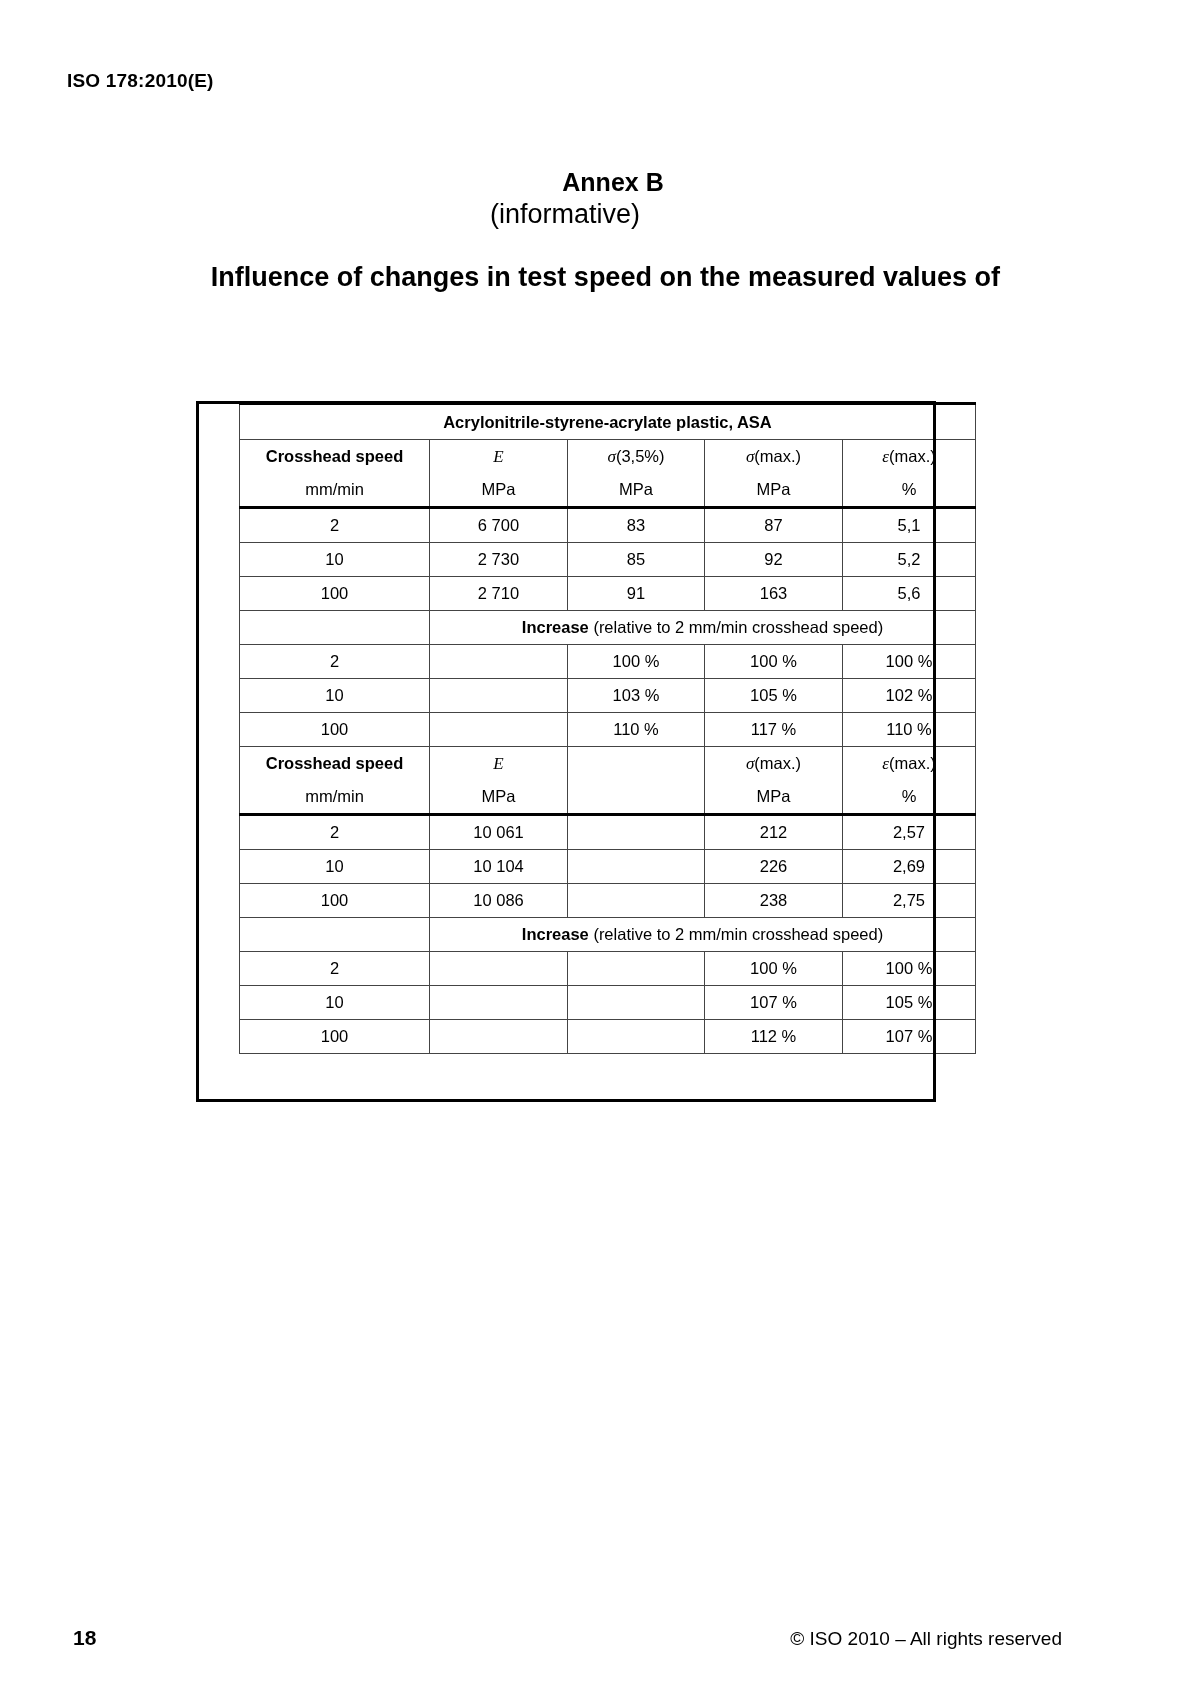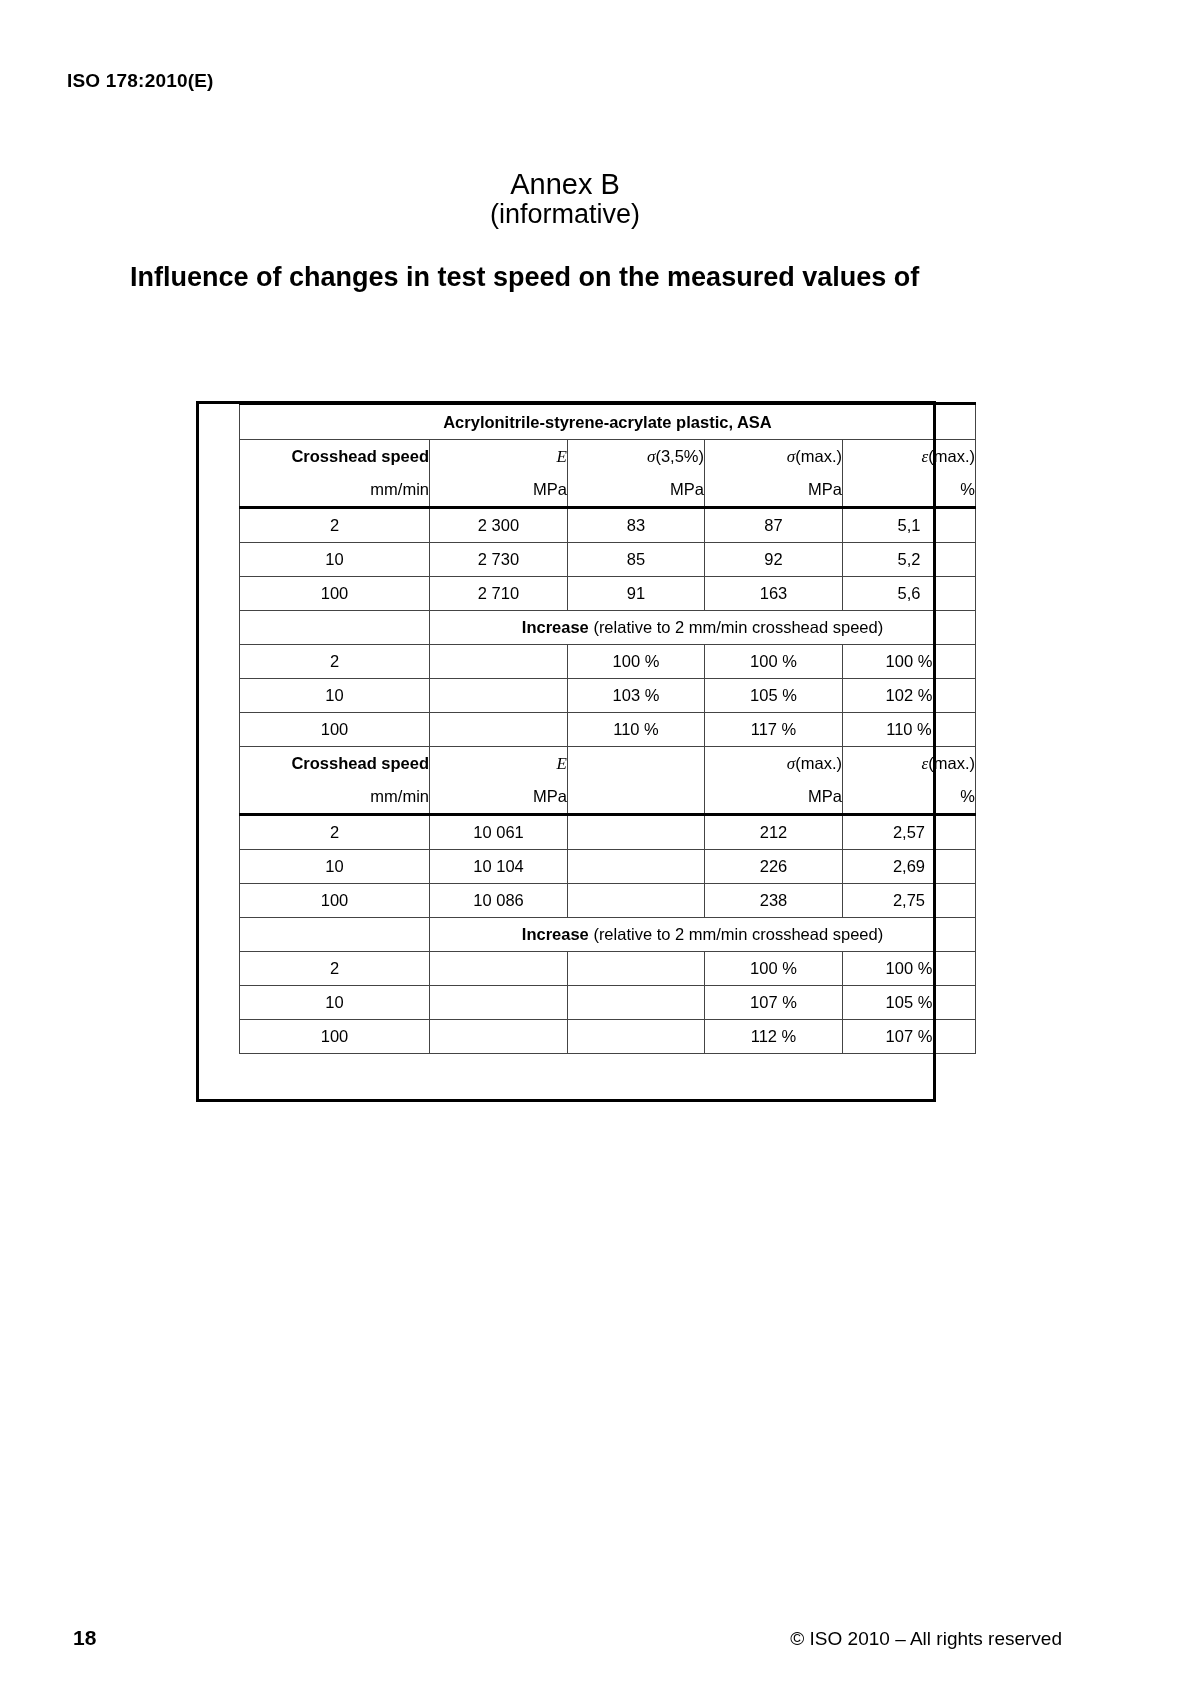--- a/index.html
+++ b/index.html
@@ -7,43 +7,43 @@
     width: 1200px; height: 1697px; position: relative; overflow: hidden;
     font-family: "Liberation Sans", sans-serif; color: #000;
   }
   .doc-id {
     position: absolute; left: 67px; top: 70px;
     font-size: 19px; font-weight: bold; letter-spacing: 0.2px;
   }
   .annex {
     position: absolute; left: 0; width: 1130px; text-align: center;
   }
-  .annex-title { top: 168px; font-size: 29px; font-weight: normal; }
+  .annex-title { top: 168px; font-size: 25px; font-weight: bold; padding-left: 48px; }
   .annex-sub { top: 199px; font-size: 27px; font-weight: normal; }
   .main-title {
     position: absolute; left: 130px; width: 870px; top: 262px;
-    text-align: left; font-size: 27px; font-weight: bold; line-height: 31px;
+    text-align: right; font-size: 27px; font-weight: bold; line-height: 31px;
   }
   table.data {
     position: absolute; left: 197px; top: 402px; width: 736px;
     border-collapse: collapse; font-size: 16.5px; table-layout: fixed; margin-left: 42px;
   }
   table.data td {
     border: 1.5px solid #444; text-align: center; padding: 0; height: 33px;
     vertical-align: middle;
   }
   table.data col.c0 { width: 190px; }
   table.data col.c1 { width: 138px; }
   table.data col.c2 { width: 137px; }
   table.data col.c3 { width: 138px; }
   table.data col.c4 { width: 133px; }
   td.section { font-weight: bold; height: 34px !important; border-top: 3px solid #000 !important; }
   td.hdr { height: 66px !important; line-height: 33px; }
   td.hdr .b { font-weight: bold; }
-  tr.hdr-row td { border-bottom: 3.5px solid #000; text-align: right; }
+  tr.hdr-row td { border-bottom: 3.5px solid #000; }
   td .sym { font-family: "Liberation Serif", serif; font-style: italic; font-size: 17px; }
   td .bold { font-weight: bold; }
   .tbl-border {
     position: absolute; left: 196px; top: 401px; width: 734px; height: 695px;
     border: 3px solid #000; pointer-events: none;
   }
   .page-num {
     position: absolute; left: 73px; top: 1626px; font-size: 21px; font-weight: bold; text-align: center;
   }
   .copyright {
@@ -91,21 +91,21 @@
           <div><span class="sym">σ</span><span>(max.)</span></div>
           <div>MPa</div>
         </td>
         <td class="hdr">
           <div><span class="sym">ε</span><span>(max.)</span></div>
           <div>%</div>
         </td>
       </tr>
       <tr>
         <td>2</td>
-        <td>2 300</td>
+        <td>6 700</td>
         <td>83</td>
         <td>87</td>
         <td>5,1</td>
       </tr>
       <tr>
         <td>10</td>
         <td>2 730</td>
         <td>85</td>
         <td>92</td>
         <td>5,2</td>

